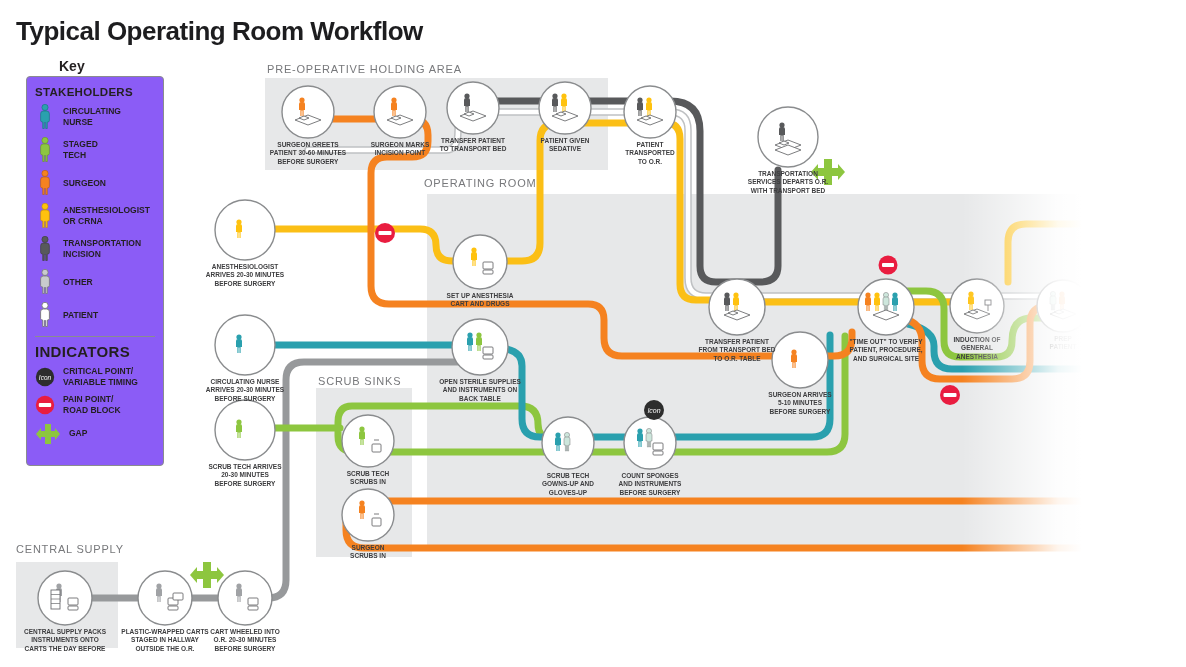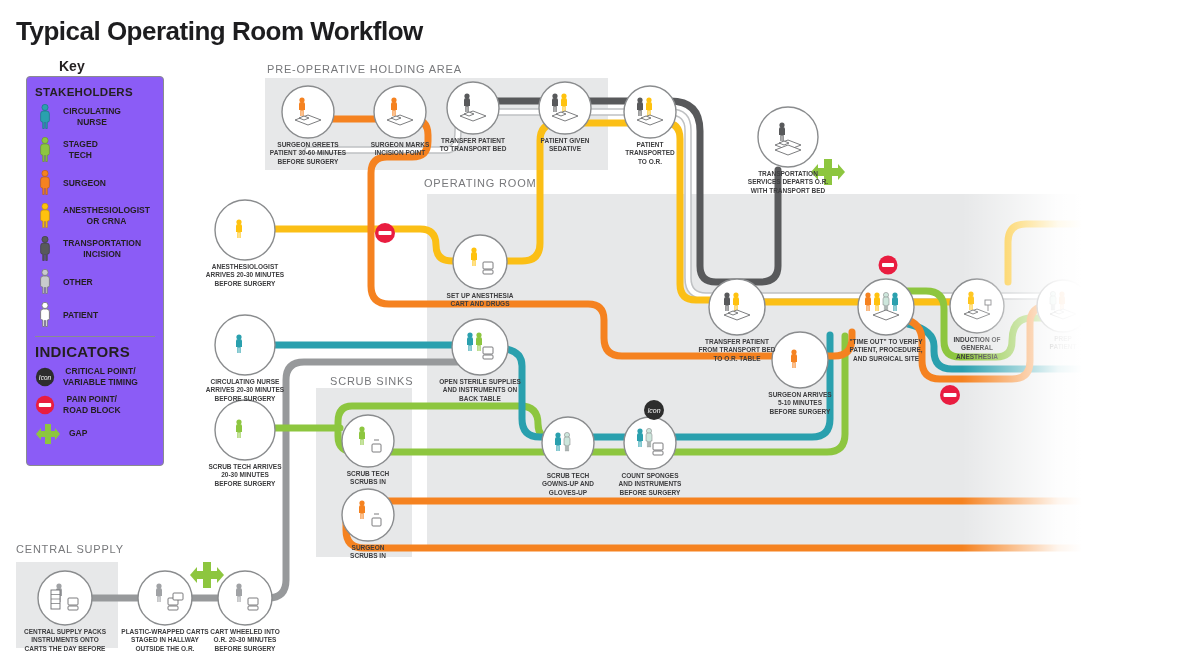--- a/index.html
+++ b/index.html
@@ -4,21 +4,21 @@
 <style>
   html,body{margin:0;padding:0;background:#fff;}
   .canvas{position:relative;width:1082px;height:667px;background:#fff;overflow:hidden;
           font-family:"Liberation Sans",sans-serif;}
   .title{position:absolute;left:16px;top:16px;font-size:26px;font-weight:700;color:#1d1d1f;letter-spacing:-0.5px;}
   .seclab{position:absolute;font-size:11px;font-weight:400;color:#77787b;letter-spacing:0.8px;}
   .keylab{position:absolute;left:27px;top:58px;font-size:14px;font-weight:600;color:#231f20;padding-left:32px;}
   .keybox{position:absolute;left:26px;top:76px;width:138px;height:390px;background:#8b5cf6;
           border:1.5px solid #8a8c8e;border-radius:4px;box-sizing:border-box;padding:7px 8px;}
   .keytitle{font-size:11.5px;font-weight:700;color:#231f20;letter-spacing:0.3px;margin:2px 0 6px 0;}
-  .krow{display:flex;align-items:center;gap:8px;margin-bottom:7px;text-align:center;}
+  .krow{display:flex;align-items:center;gap:8px;margin-bottom:7px;}
   .krow .kic{flex:0 0 20px;display:flex;justify-content:center;}
   .krow .ktxt{font-size:8.5px;font-weight:700;color:#231f20;line-height:1.25;white-space:pre-line;}
   .kdivider{border-top:1px solid #8a8c8e;margin:8px 0 6px 0;}
   .nlab{position:absolute;width:92px;text-align:center;font-size:6.5px;font-weight:700;color:#3d3d3f;
         line-height:1.3;white-space:pre-line;}
   .fade{position:absolute;top:0;right:0;width:120px;height:667px;pointer-events:none;
         background:linear-gradient(90deg,rgba(255,255,255,0) 0%,rgba(255,255,255,0.92) 80%,#fff 100%);}
   svg text{font-family:"Liberation Sans",sans-serif;}
 </style>
 </head>
@@ -268,21 +268,21 @@
     <g opacity="0.22" fill="#6d6e71">
       <rect x="1128" y="514" width="36" height="2" rx="1"></rect>
         <rect x="1131" y="520" width="30" height="2" rx="1"></rect>
         <rect x="1133" y="526" width="26" height="2" rx="1"></rect>
     </g>
   </svg>
 
   <div class="title">Typical Operating Room Workflow</div>
   <div class="seclab" style="left:267px;top:63px">PRE-OPERATIVE HOLDING AREA</div>
   <div class="seclab" style="left:424px;top:177px">OPERATING ROOM</div>
-  <div class="seclab" style="left:330px;top:375px">SCRUB SINKS</div>
+  <div class="seclab" style="left:318px;top:375px">SCRUB SINKS</div>
   <div class="seclab" style="left:16px;top:543px">CENTRAL SUPPLY</div>
 
   <div class="keylab">Key</div>
   <div class="keybox">
     <div class="keytitle">STAKEHOLDERS</div>
     <svg width="0" height="0" style="position:absolute">
         <defs>
       <g id="kperson">
             <circle cx="8" cy="3.4" r="3.1"></circle>
         <path d="M3.6,9.8 Q3.6,7 6.4,7 H9.6 Q12.4,7 12.4,9.8 V16.5 Q12.4,18 10.8,18 H10.3 V24.5 H8.7 V18.6 H7.3 V24.5 H5.7 V18 Q3.6,18 3.6,16.5 Z"></path>

